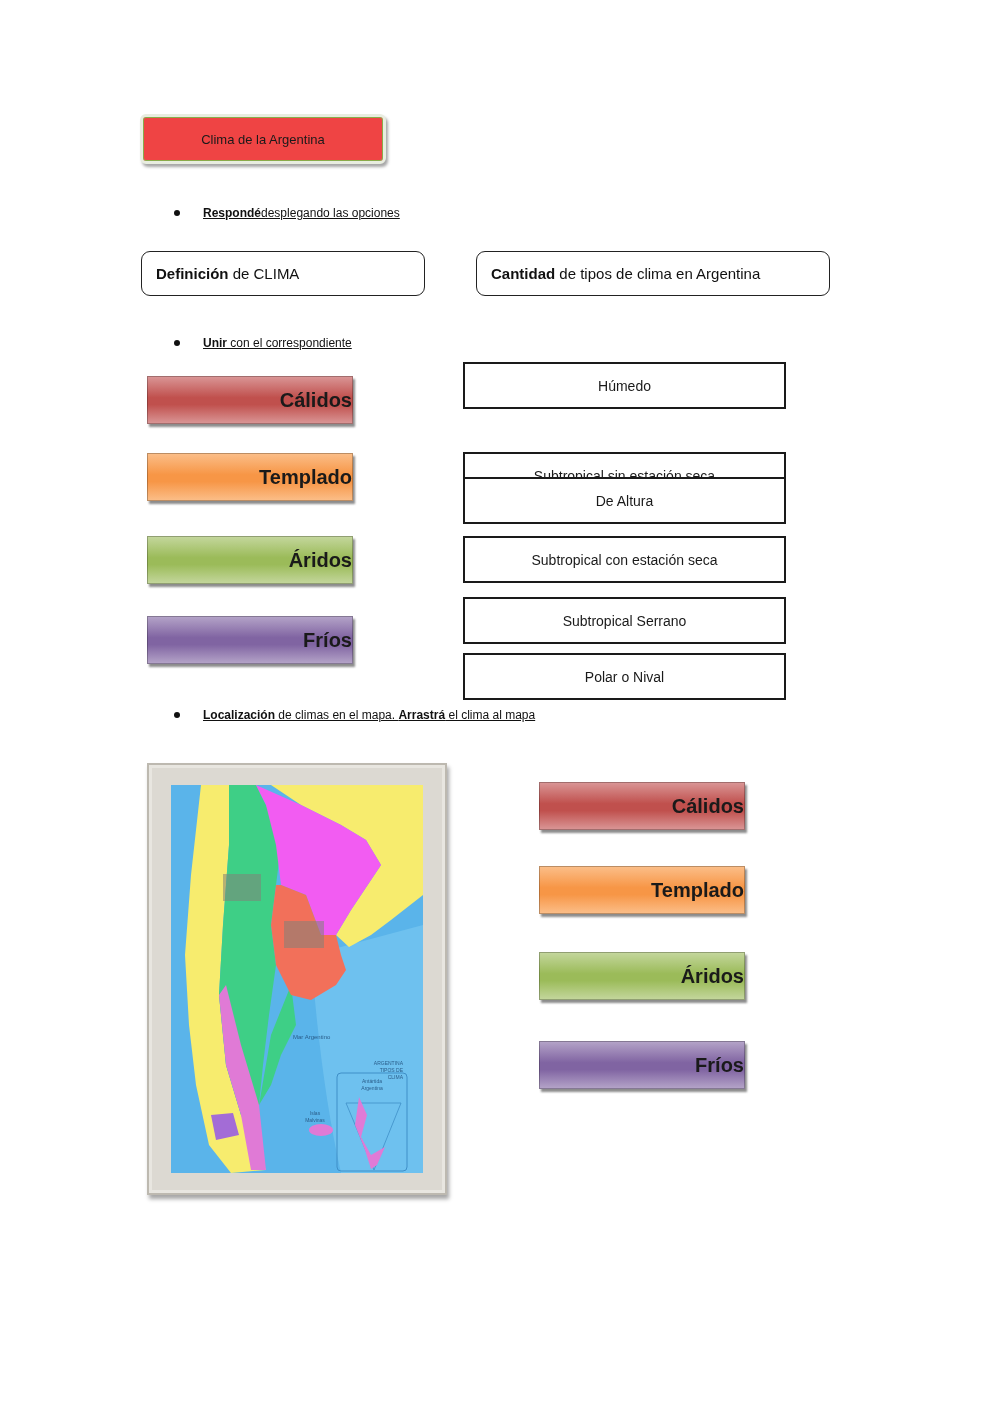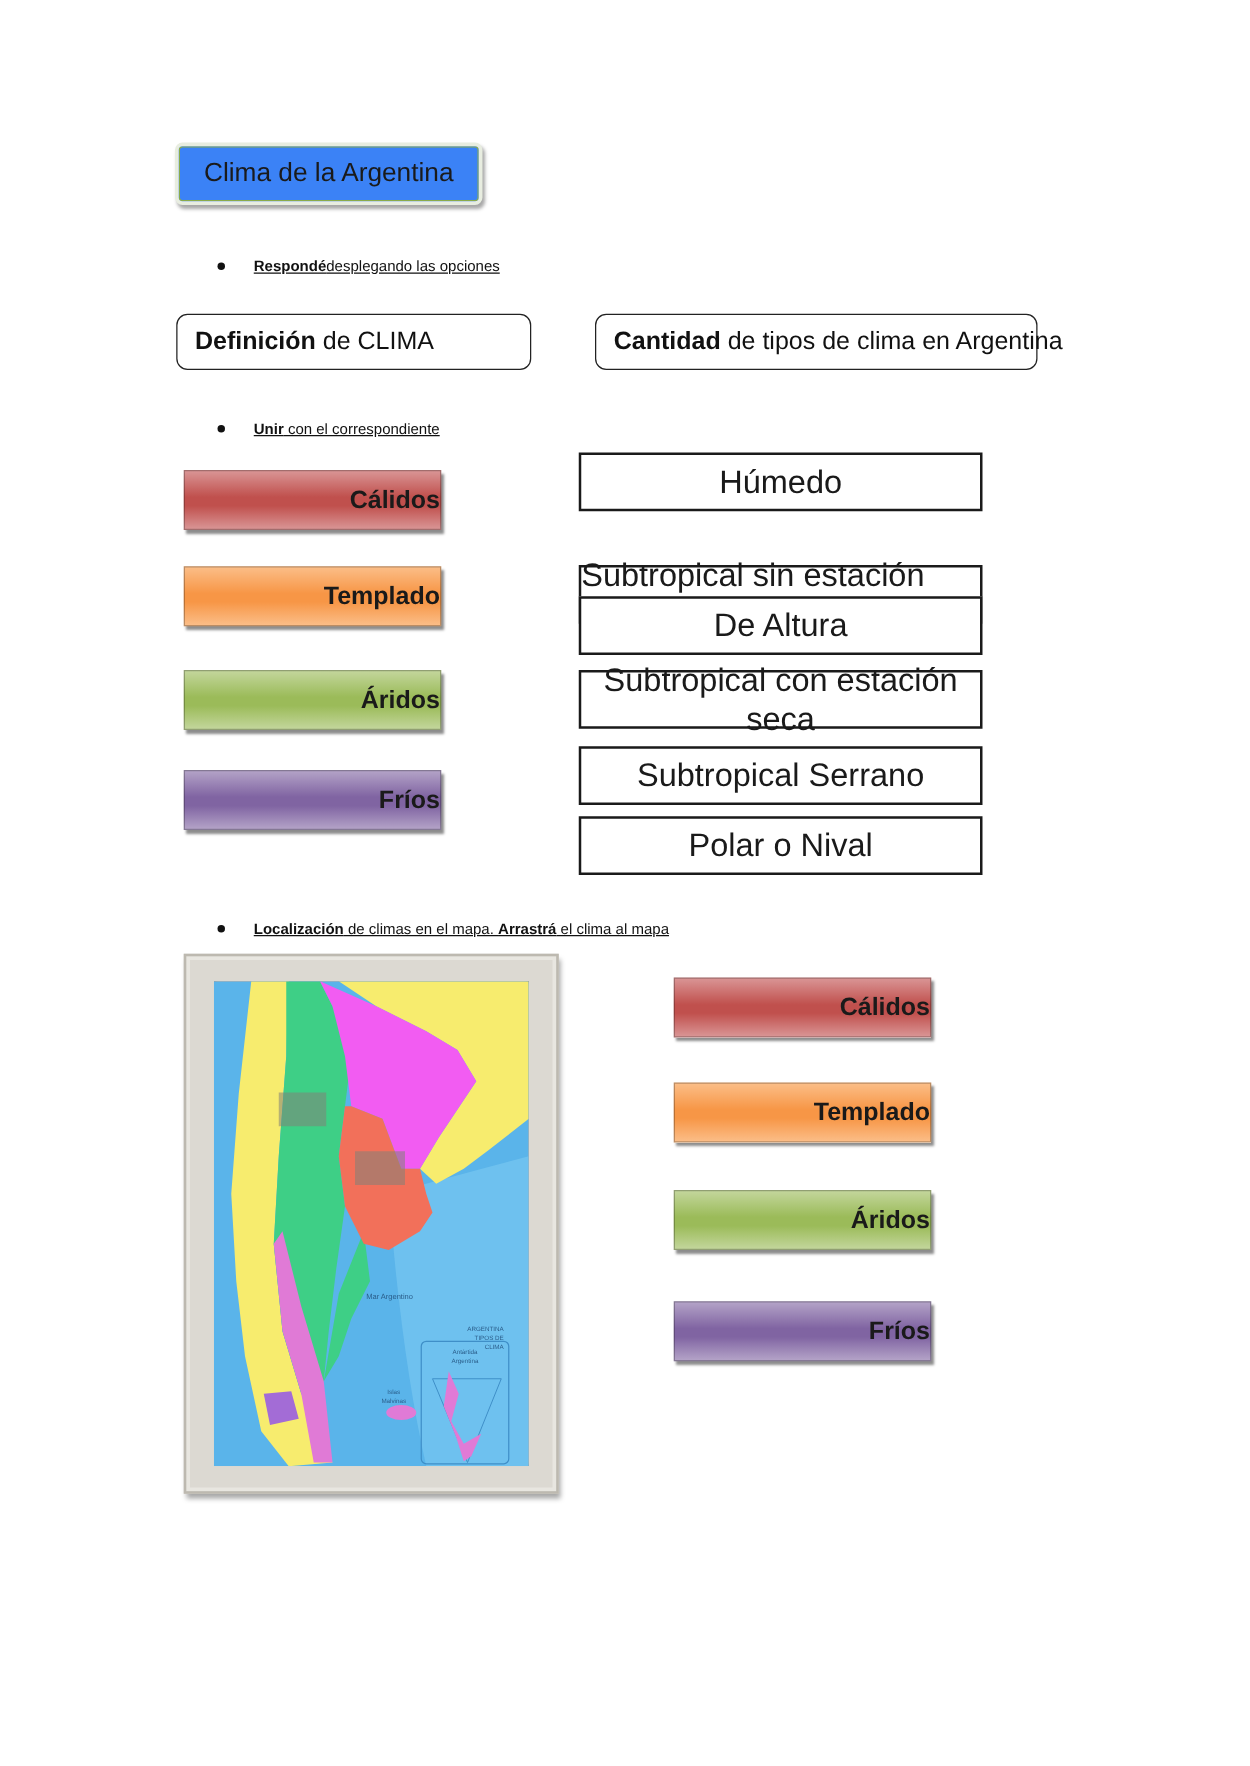--- a/index.html
+++ b/index.html
@@ -4,47 +4,47 @@
   <style>
     * { box-sizing: border-box; margin: 0; padding: 0; }
     html, body { width: 1000px; height: 1413px; background: #ffffff; }
     body { position: relative; font-family: "Liberation Sans", "DejaVu Sans", sans-serif; color: #111; overflow: hidden; }
 
     .abs { position: absolute; }
 
     
     .title-banner {
       left: 140px; top: 114px; width: 246px; height: 50px;
-      background: #3b82f6;
+      background: #ef4444;
       border: 3px solid #e8ede0;
       border-radius: 6px;
       box-shadow: 2px 3px 3px rgba(0,0,0,0.35), inset 0 0 0 1px #8aab4a;
       display: flex; align-items: center; justify-content: center;
-      font-size: 21px; color: #1a1a1a;
+      font-size: 13px; color: #1a1a1a;
     }
 
     .bullet-line {
       font-size: 12px; color: #111;
       display: flex; align-items: center; text-decoration: underline;
     }
     .bullet-line .dot {
       width: 6px; height: 6px; border-radius: 50%; background: #111;
       margin-right: 23px; margin-left: 0;
     }
     .bullet-line b { font-weight: bold; }
 
     
     .dd-box {
       height: 45px;
       border: 1.5px solid #222;
       border-radius: 9px;
       background: #fff;
       display: flex; align-items: center;
       padding-left: 14px;
-      font-size: 20px;
+      font-size: 15px;
       cursor: pointer;
     }
 
     
     .climate-btn {
       width: 206px; height: 48px;
       display: flex; align-items: center; justify-content: flex-end;
       font-weight: bold; font-size: 20px; color: #1a1a1a;
       border: 1px solid rgba(0,0,0,0.25);
       box-shadow: 2px 3px 2px rgba(0,0,0,0.45);
@@ -54,21 +54,21 @@
     .c-orange { background: linear-gradient(#fbbd87 0%, #f79646 45%, #f79646 60%, #fbbd87 100%); }
     .c-green  { background: linear-gradient(#c3d69b 0%, #9bbb59 45%, #9bbb59 60%, #c3d69b 100%); padding-left: 21px; }
     .c-purple { background: linear-gradient(#b3a2c7 0%, #8064a2 45%, #8064a2 60%, #b3a2c7 100%); }
 
     
     .opt-box {
       left: 463px; width: 323px; height: 47px;
       border: 2px solid #1a1a1a;
       background: #fff;
       display: flex; align-items: center; justify-content: center;
-      font-size: 26px; color: #1a1a1a;
+      font-size: 14px; color: #1a1a1a;
     }
 
     
     .map-frame {
       left: 147px; top: 763px; width: 300px; height: 432px;
       background: #dcd9d2;
       border: 2px solid #bdb9b0;
       box-shadow: 2px 4px 4px rgba(0,0,0,0.35), inset 0 0 0 3px #e8e6e0;
       padding: 20px 22px 22px 22px;
     }
@@ -139,21 +139,21 @@
 <div class="abs opt-box" style="top:536px;text-align:center;">
   <span>Subtropical con estación seca</span>
 </div>
 <div class="abs opt-box" style="top:597px;">
   <span>Subtropical Serrano</span>
 </div>
 <div class="abs opt-box" style="top:653px;">
   <span>Polar o Nival</span>
 </div>
 
-<div class="abs bullet-line" style="left:174px; top:736px;text-align:right;">
+<div class="abs bullet-line" style="left:174px; top:708px;text-align:right;">
   <span class="dot"></span>
   <b>Localización</b>
   <span style="white-space:pre"> de climas en el mapa. </span>
   <b>Arrastrá</b>
   <span style="white-space:pre"> el clima al mapa</span>
 </div>
 
 <div class="abs map-frame">
   <div class="map-inner">
     <svg width="252" height="388" viewBox="0 0 252 388">

